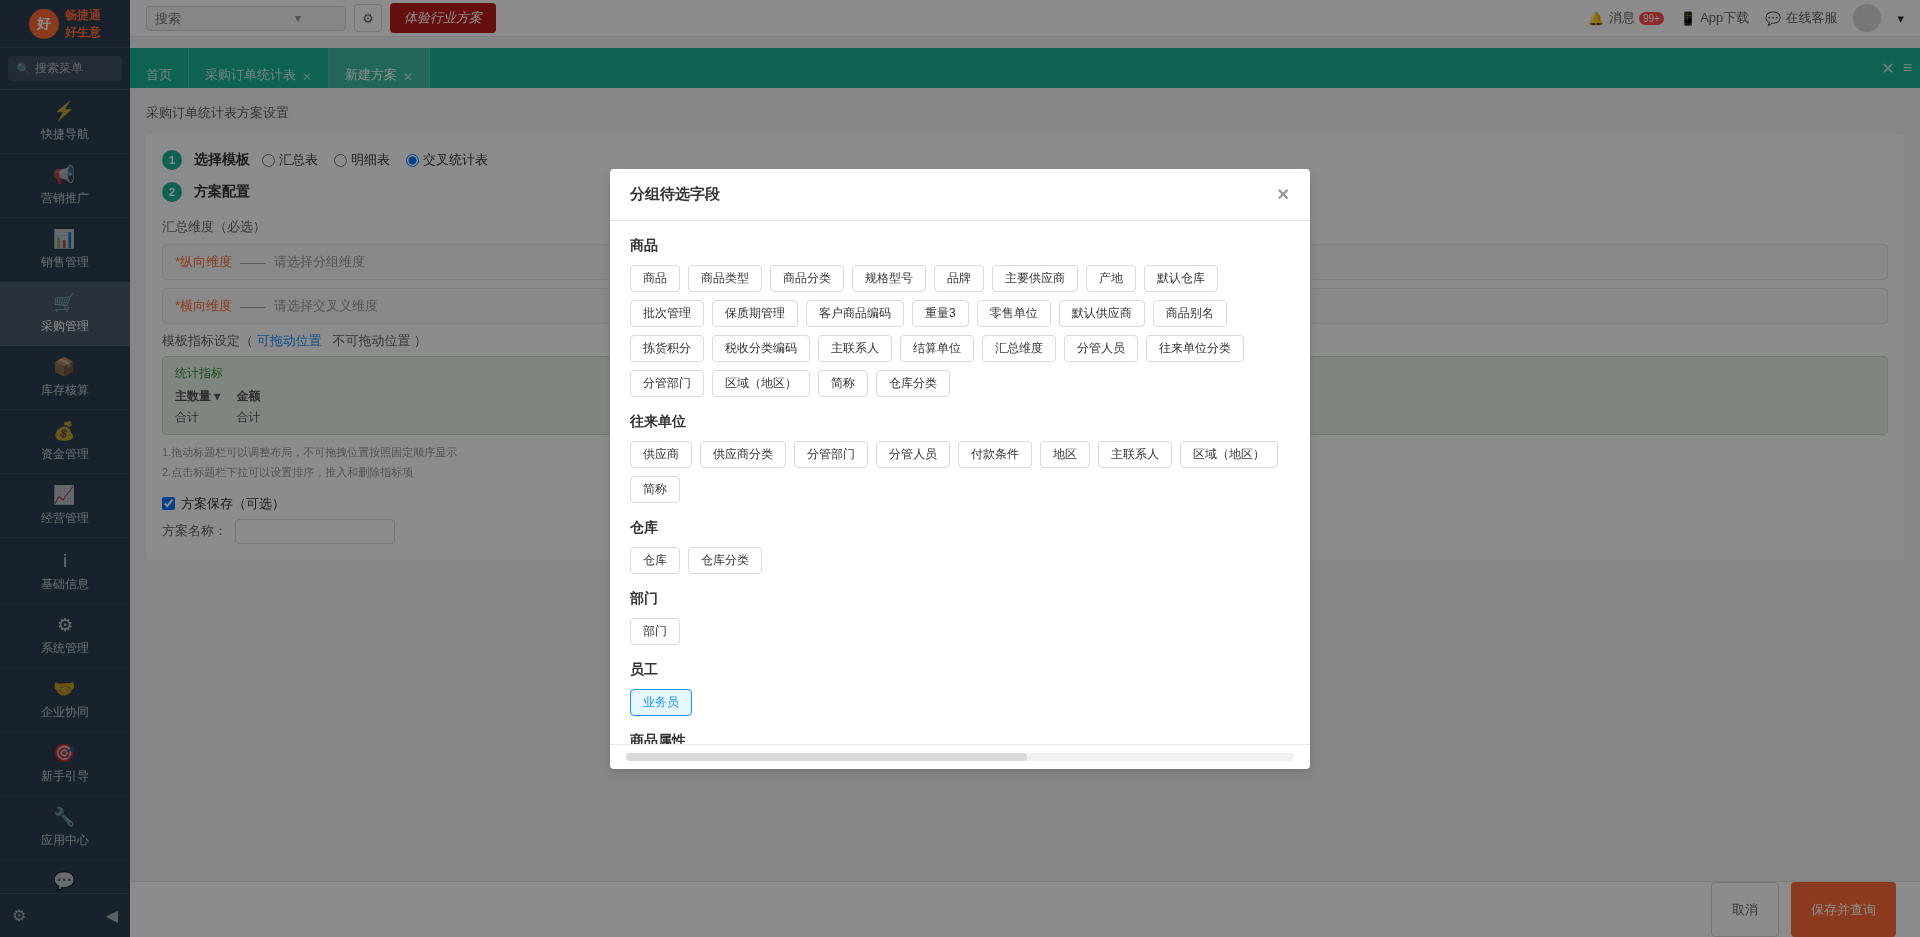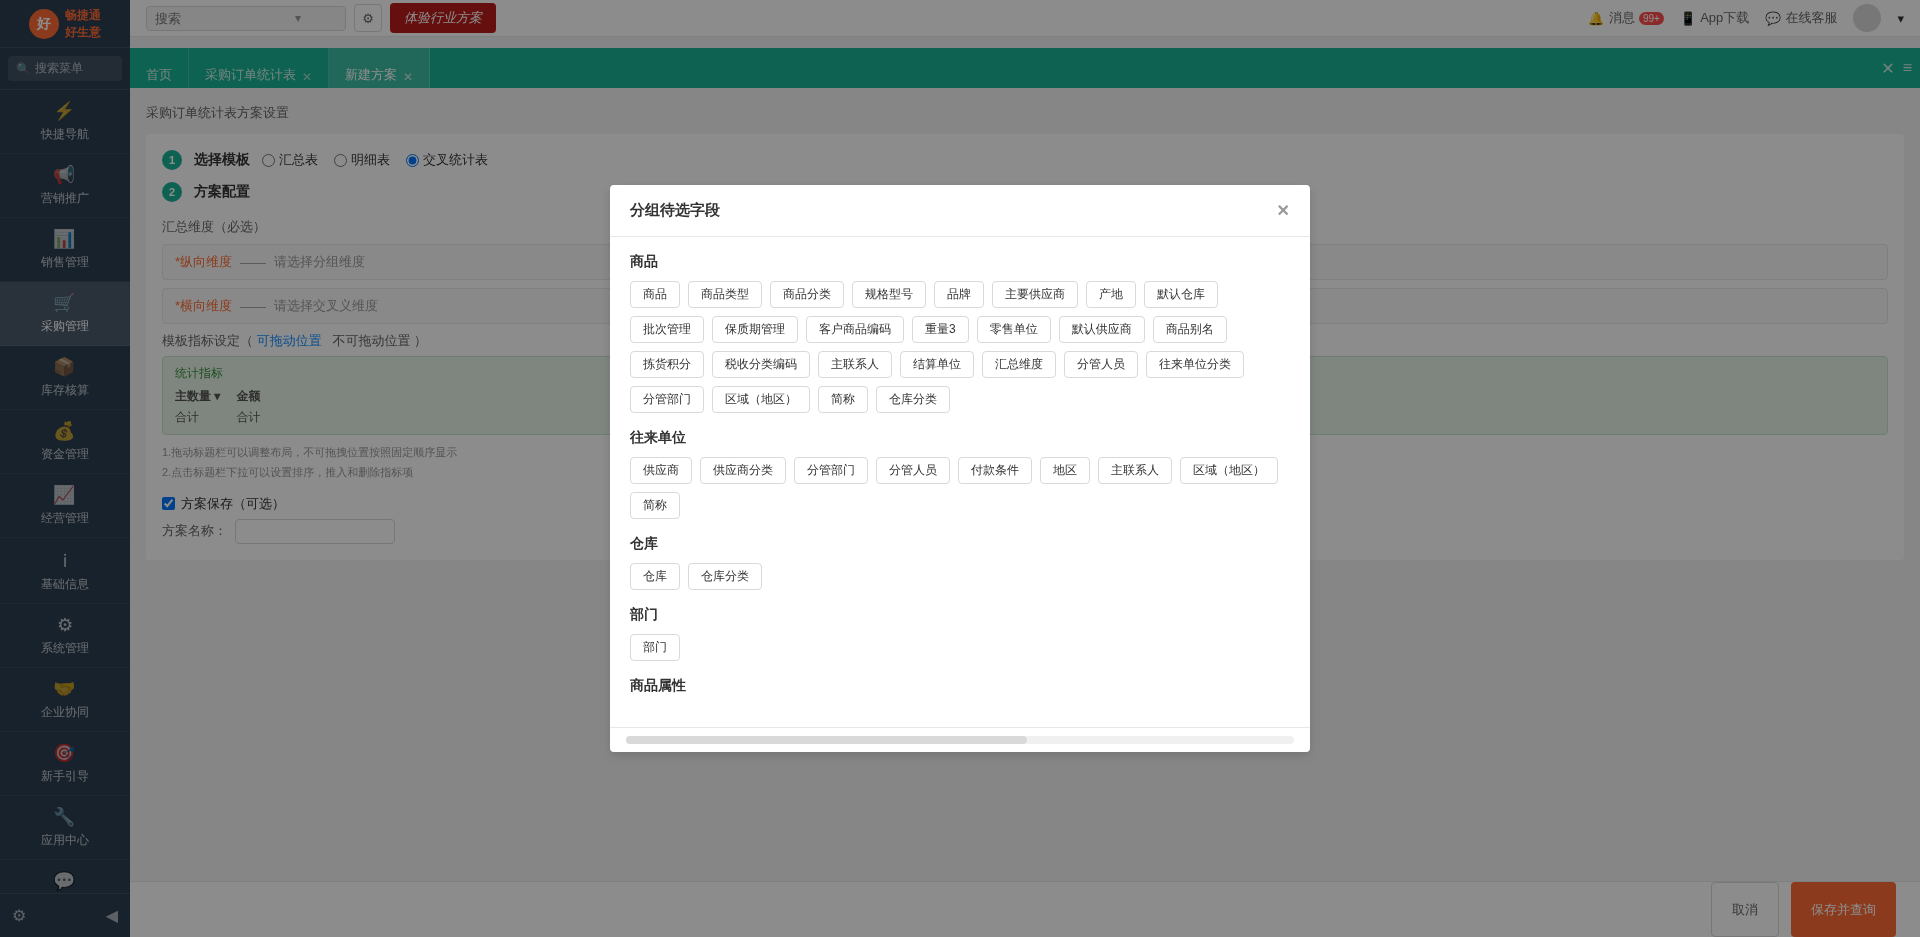--- a/index.html
+++ b/index.html
@@ -652,20 +652,26 @@
             <div class="field-tag">仓库分类</div>
           </div>
         </div>
         <div class="field-section">
           <div class="field-section-title">部门</div>
           <div class="field-tags">
             <div class="field-tag">部门</div>
           </div>
         </div>
         <div class="field-section">
+          <div class="field-section-title">员工</div>
+          <div class="field-tags">
+            <div class="field-tag selected">业务员</div>
+          </div>
+        </div>
+        <div class="field-section">
           <div class="field-section-title">商品属性</div>
         </div>
       </div>
     <div class="modal-footer">
       <div class="modal-scroll-bar">
         <div class="modal-scroll-thumb"></div>
       </div>
     </div>
   </div>
 </div>

